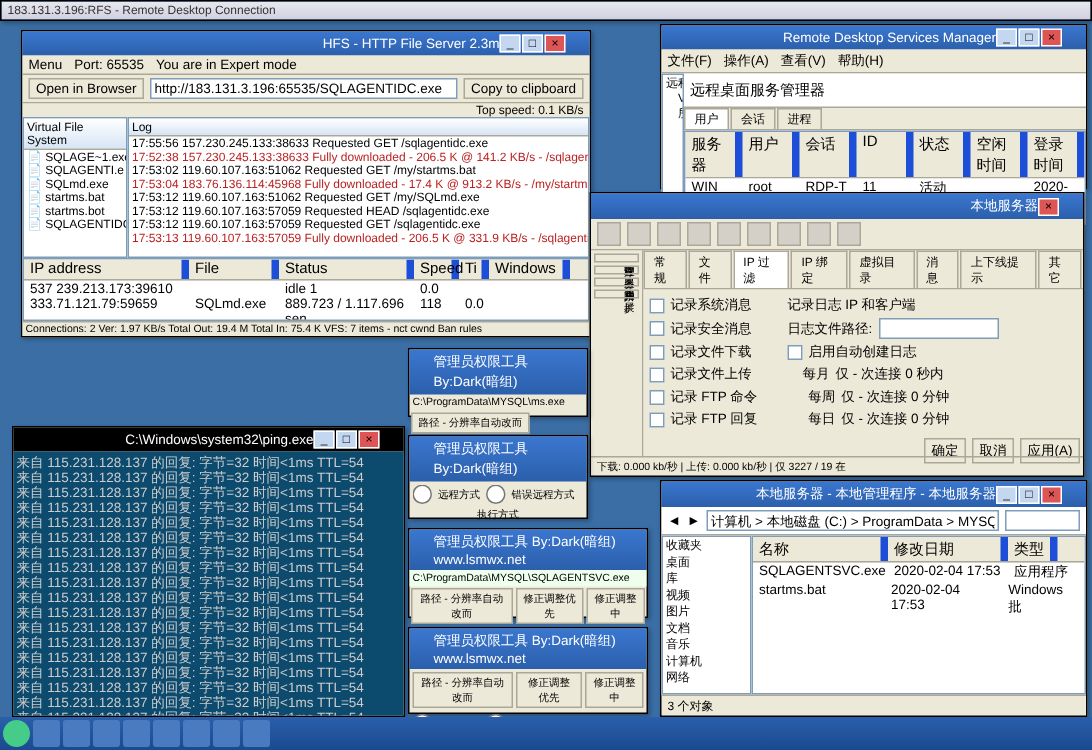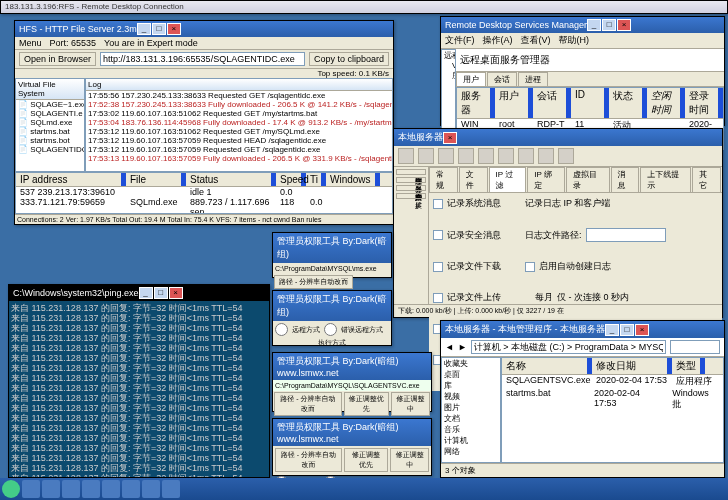--- a/index.html
+++ b/index.html
@@ -1,38 +1,38 @@
 <!DOCTYPE html>
 <html><head>
 <meta charset="utf-8">
 <style>
 *{margin:0;padding:0;box-sizing:border-box;font-family:Tahoma,Arial,sans-serif;font-size:9px}
 body{width:728px;height:500px;background:#3a6ea5;overflow:hidden;position:relative}
 .desktop-icon{position:absolute;display:flex;flex-direction:column;align-items:center;color:#fff;width:40px}
 .desktop-icon .ic{width:24px;height:24px;background:#e0e0e0;border-radius:3px;margin-bottom:2px}
 .desktop-icon span{font-size:7px;text-align:center}
 .win{position:absolute;background:#ece9d8;border:1px solid #000;display:flex;flex-direction:column;box-shadow:1px 1px 3px rgba(0,0,0,.3)}
-.tb{background:linear-gradient(#3b77d0,#2b5fab);color:#fff;padding:2px 4px;display:flex;justify-content:flex-start;align-items:center;font-size:9px}
+.tb{background:linear-gradient(#3b77d0,#2b5fab);color:#fff;padding:2px 16px;display:flex;justify-content:flex-end;align-items:center;font-size:9px}
 .tb .btns{display:flex;gap:1px}
 .tb .b{width:14px;height:12px;background:#c4d7f0;border:1px solid #fff;font-size:8px;text-align:center;line-height:10px;color:#000}
 .tb .b:last-child{background:#d55}
 .mb{background:#ece9d8;padding:1px 4px;display:flex;gap:8px;font-size:9px;border-bottom:1px solid #aca899}
 .toolbar{background:#ece9d8;padding:2px 4px;display:flex;gap:4px;align-items:center;border-bottom:1px solid #aca899}
 .btn{background:#ece9d8;border:1px solid #aca899;padding:1px 4px;font-size:9px}
 .input{background:#fff;border:1px solid #7f9db9;padding:1px 2px;font-size:9px}
 .panel{background:#fff;border:1px solid #7f9db9;overflow:hidden}
 .hdr{background:linear-gradient(#fff,#d6e5f5);border-bottom:1px solid #aca899;padding:1px 2px;font-size:8px}
 .logrow{font-size:8px;white-space:nowrap;padding:0 2px}
 .red{color:#b22}
 .term{background:#0c4a6e;color:#ccc;font-family:Consolas,monospace;font-size:8px;padding:2px;line-height:10px;overflow:hidden}
 .term-line{white-space:nowrap}
 .tabbar{display:flex;background:#ece9d8;border-bottom:1px solid #aca899}
 .tab{padding:1px 6px;border:1px solid #aca899;border-bottom:none;background:#ece9d8;margin-right:1px;font-size:8px}
 .tab.active{background:#fff}
-.fg{padding:4px;display:flex;flex-direction:column;gap:18px;font-size:8px}
+.fg{padding:4px;display:flex;flex-direction:column;gap:2px;font-size:8px}
 .frow{display:flex;align-items:center;gap:4px}
 .cb{width:10px;height:10px;border:1px solid #7f9db9;background:#fff}
 .taskbar{position:absolute;bottom:0;left:0;right:0;height:22px;background:linear-gradient(#2b5fab,#1a4a8f);display:flex;align-items:center;padding:0 2px;gap:2px}
 .tbtn{width:18px;height:18px;background:#4a7bc0;border-radius:2px}
 .tree-item{font-size:8px;padding:0 2px;white-space:nowrap}
 .grid-hdr{display:flex;background:#ece9d8;border-bottom:1px solid #aca899}
 .grid-hdr span{border-right:5px solid #1d4ed8;padding:1px 4px;font-size:10px}
 .grid-row{display:flex;font-size:8px}
 .grid-row span{padding:0 4px}
 </style>
@@ -159,21 +159,21 @@
         <div class="tab">会话</div>
         <div class="tab">进程</div>
       </div>
       <div class="panel" style="flex:1">
         <div class="grid-hdr" id="rdsm-cols">
             <span style="width: 38px;">服务器</span>
             <span style="width: 38px;">用户</span>
             <span style="width: 38px;">会话</span>
             <span style="width: 38px;">ID</span>
             <span style="width: 38px;">状态</span>
-            <span style="width: 38px; font-style: italic;">空闲时间</span>
+            <span style="width: 38px;">空闲时间</span>
             <span style="width: 38px;">登录时间</span>
           </div>
         <div class="grid-row" id="rdsm-row" style="background:#fff">
             <span style="width: 38px;">WIN</span>
             <span style="width: 38px;">root</span>
             <span style="width: 38px;">RDP-T</span>
             <span style="width: 38px;">11</span>
             <span style="width: 38px;">活动</span>
             <span style="width: 38px;"></span>
             <span style="width: 38px;">2020-02-04 1:</span>

